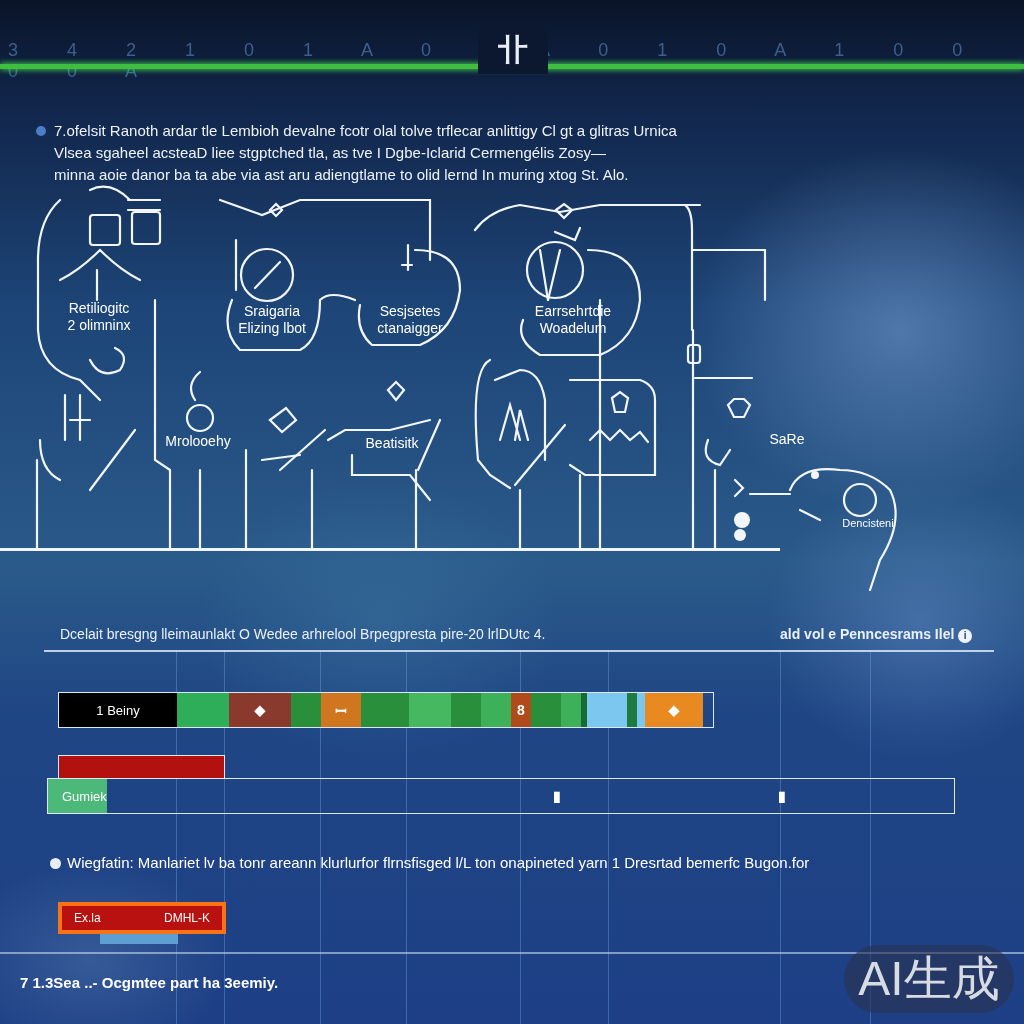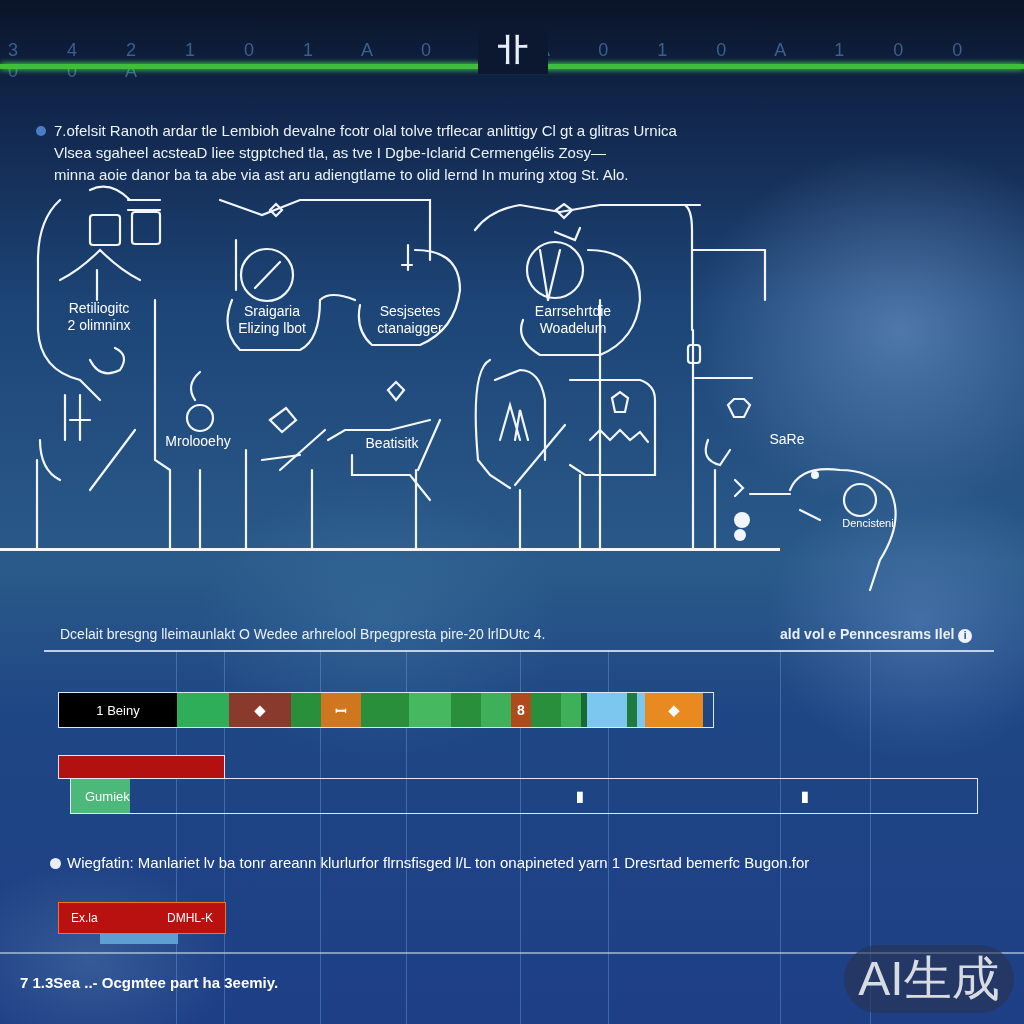--- a/index.html
+++ b/index.html
@@ -23,21 +23,21 @@
   .section-title{position:absolute;left:60px;top:626px;font-size:14px;color:#eaf1fa;}
   .section-right{position:absolute;left:780px;top:626px;font-size:14px;color:#eaf1fa;font-weight:bold;}
   .section-rule{position:absolute;left:44px;top:650px;width:950px;height:2px;background:rgba(220,230,245,0.85);}
   .bar-row{position:absolute;height:34px;display:flex;border:1px solid #dfe8f2;}
   .bar-row .seg{height:100%;position:relative;}
   .bar-row .seg .glyph{position:absolute;top:50%;left:50%;transform:translate(-50%,-50%);font-size:14px;color:#fff;font-weight:bold;}
   .red-label{background:#000000;color:#fff;font-size:13px;display:flex;align-items:center;justify-content:center;}
   .red-tab{position:absolute;left:58px;top:755px;width:165px;height:22px;background:#b31010;border:1px solid #dfe8f2;}
   .bullet2{position:absolute;left:50px;top:854px;font-size:15px;color:#fff;}
   .bullet2 .dot{display:inline-block;width:11px;height:11px;border-radius:50%;background:#e8eef5;margin-right:6px;vertical-align:-1px;}
-  .legend-box{position:absolute;left:58px;top:902px;width:168px;height:32px;background:#b8110f;border:1px solid #f97316;display:flex;justify-content:space-between;align-items:center;padding:0 12px;box-sizing:border-box;font-size:12px;}
+  .legend-box{position:absolute;left:58px;top:902px;width:168px;height:32px;background:#b8110f;border:4px solid #f97316;display:flex;justify-content:space-between;align-items:center;padding:0 12px;box-sizing:border-box;font-size:12px;}
   .legend-under{position:absolute;left:100px;top:934px;width:78px;height:10px;background:#5d9fd0;}
   .bottom-rule{position:absolute;left:0;right:0;top:952px;height:2px;background:rgba(200,215,235,0.6);}
   .footer-text{position:absolute;left:20px;top:974px;font-size:15px;font-weight:bold;color:#fff;}
   .badge{position:absolute;left:844px;top:945px;width:170px;height:68px;border-radius:34px;background:rgba(40,50,80,0.6);color:#d7dbe2;font-size:48px;display:flex;align-items:center;justify-content:center;}
   svg{position:absolute;left:0;top:0;}
 </style>
 </head>
 <body>
 
 <div class="bgglow"></div>
@@ -187,21 +187,21 @@
     <div class="seg" style="width: 6px; background: rgb(22, 107, 53);"></div>
     <div class="seg" style="width: 40px; background: rgb(124, 199, 240);"></div>
     <div class="seg" style="width: 10px; background: rgb(31, 122, 64);"></div>
     <div class="seg" style="width: 8px; background: rgb(124, 199, 240);"></div>
     <div class="seg" style="width: 58px; background: rgb(233, 138, 32);">
       <span class="glyph">◆</span>
     </div>
   </div>
 
 <div class="red-tab"></div>
-<div class="bar-row" id="row1" style="left:70px;top:778px;width:906px;gap:45px;">
+<div class="bar-row" id="row1" style="left:47px;top:778px;width:906px;gap:45px;">
   <div class="seg red-label" style="width:166px;background:#4cb87a;justify-content:flex-start;padding-left:14px;box-sizing:border-box;">Gumiek</div>
 <div class="seg" style="width: 120px; background: rgb(63, 170, 88);"></div>
     <div class="seg" style="width: 5px; background: rgb(15, 42, 26);"></div>
     <div class="seg" style="width: 18px; background: rgb(30, 138, 72);"></div>
     <div class="seg" style="width: 46px; background: rgb(26, 107, 68);"></div>
     <div class="seg" style="width: 4px; background: rgb(15, 42, 26);"></div>
     <div class="seg" style="width: 8px; background: rgb(111, 184, 236);"></div>
     <div class="seg" style="width: 80px; background: rgb(23, 106, 72);"></div>
     <div class="seg" style="width: 20px; background: rgb(28, 122, 72);"></div>
     <div class="seg" style="width: 4px; background: rgb(15, 42, 26);"></div>

